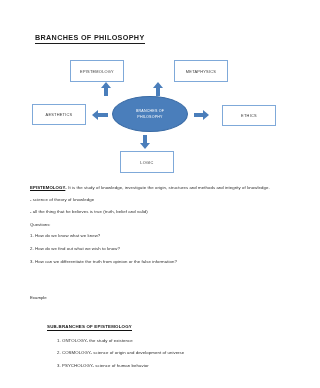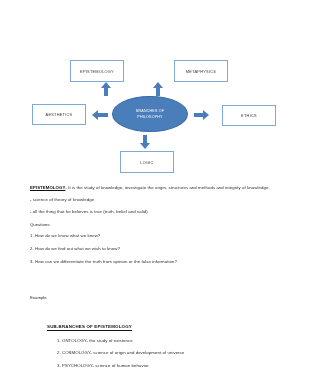--- a/index.html
+++ b/index.html
@@ -222,20 +222,21 @@
     color: #2b2b2b;
     margin: 0 0 6px 10px;
     letter-spacing: 0.08px;
   }
 </style>
 </head>
 <body>
 
 <div class="page">
 
+  <div class="doc-title">BRANCHES OF PHILOSOPHY</div>
 
   <div class="diagram">
 
     <div class="node-box box-epistemology">
       <span>EPISTEMOLOGY</span>
     </div>
 
     <div class="node-box box-metaphysics">
       <span>METAPHYSICS</span>
     </div>

